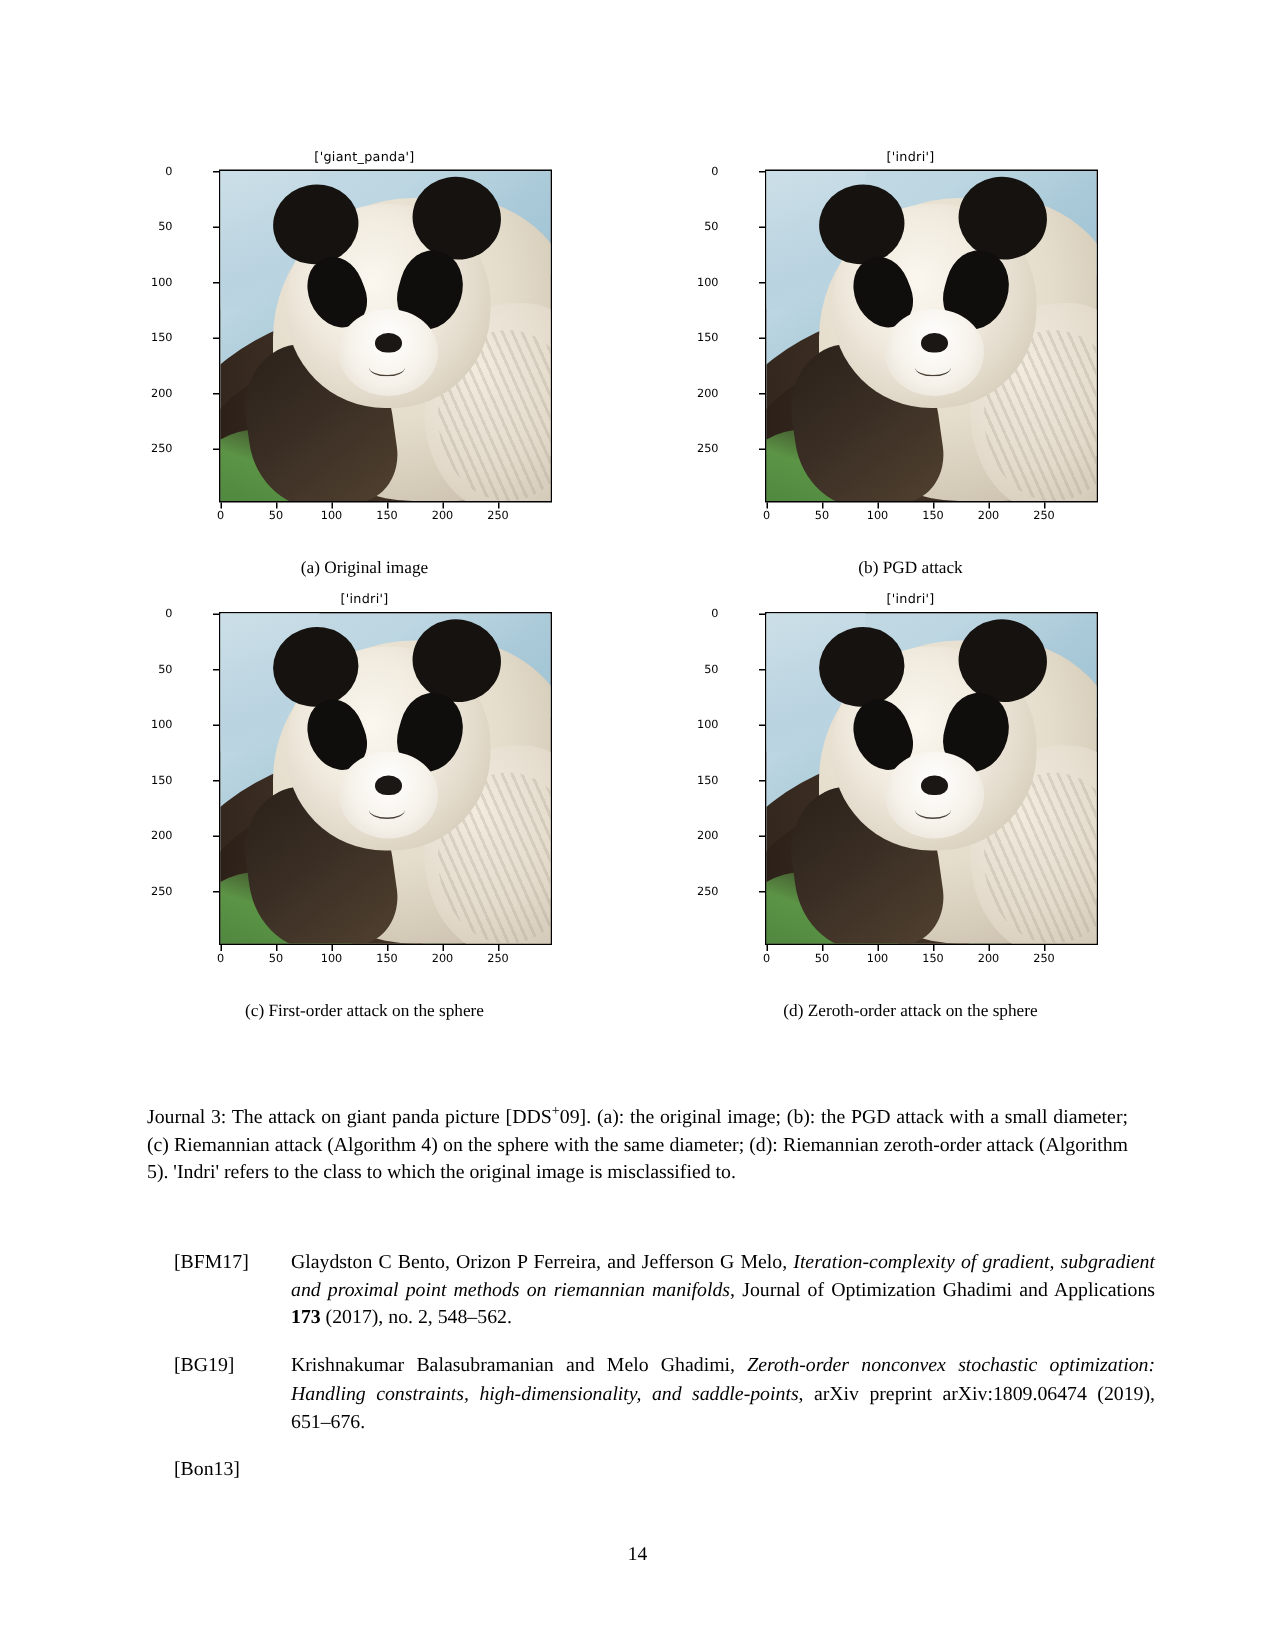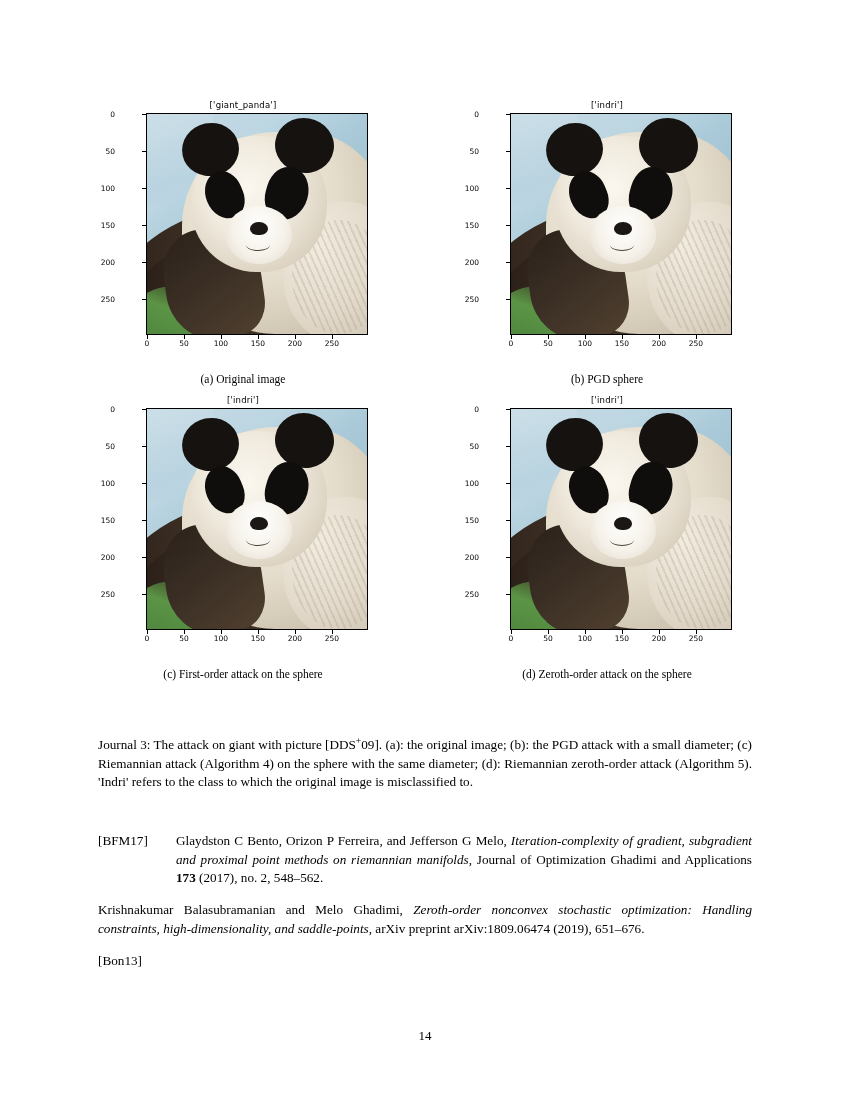--- a/index.html
+++ b/index.html
@@ -102,21 +102,21 @@
     position: absolute;
     left: 98px;
     top: 735px;
     width: 654px;
     font-size: 13.2px;
     line-height: 1.38;
     text-align: justify;
   }
   .refs {
     position: absolute;
-    left: 98px;
+    left: 116px;
     top: 832px;
     width: 654px;
     font-size: 13.2px;
     line-height: 1.42;
     font-family: Liberation Serif, serif;
   }
   .ref {
     display: flex;
     margin-bottom: 13px;
   }
@@ -401,21 +401,21 @@
           <div class="xtick" style="left:140px">150</div>
           <div class="xtick" style="left:177px">200</div>
           <div class="xtick" style="left:214px">250</div>
           <div class="xtick-mark" style="left:29px"></div>
           <div class="xtick-mark" style="left:66px"></div>
           <div class="xtick-mark" style="left:103px"></div>
           <div class="xtick-mark" style="left:140px"></div>
           <div class="xtick-mark" style="left:177px"></div>
           <div class="xtick-mark" style="left:214px"></div>
         </div>
-        <div class="subcap">(b) PGD sphere</div>
+        <div class="subcap">(b) PGD attack</div>
       </div>
 
     </div>
 
     <div class="fig-row" style="margin-top:10px">
 
       <div class="fig-cell">
         <div class="plot-title">['indri']</div>
         <div class="plot-wrap">
           <div class="axis-area">
@@ -514,33 +514,34 @@
           <div class="xtick-mark" style="left:177px"></div>
           <div class="xtick-mark" style="left:214px"></div>
         </div>
         <div class="subcap">(d) Zeroth-order attack on the sphere</div>
       </div>
 
     </div>
   </div>
 
   <div class="fig-caption">
-    <span>Journal 3:</span><span> The attack on giant with picture [DDS</span><sup>+</sup><span>09]. (a): the original image; (b): the PGD attack with a small diameter; (c) Riemannian attack (Algorithm 4) on the sphere with the same diameter; (d): Riemannian zeroth-order attack (Algorithm 5). 'Indri' refers to the class to which the original image is misclassified to.</span>
+    <span>Journal 3:</span><span> The attack on giant panda picture [DDS</span><sup>+</sup><span>09]. (a): the original image; (b): the PGD attack with a small diameter; (c) Riemannian attack (Algorithm 4) on the sphere with the same diameter; (d): Riemannian zeroth-order attack (Algorithm 5). 'Indri' refers to the class to which the original image is misclassified to.</span>
   </div>
 
   <div class="refs">
 
     <div class="ref">
       <div class="ref-key">[BFM17]</div>
       <div class="ref-body">
         <span>Glaydston C Bento, Orizon P Ferreira, and Jefferson G Melo, </span><i>Iteration-complexity of gradient, subgradient and proximal point methods on riemannian manifolds</i><span>, Journal of Optimization Ghadimi and Applications </span><b>173</b><span> (2017), no. 2, 548–562.</span>
       </div>
     </div>
 
     <div class="ref">
+      <div class="ref-key">[BG19]</div>
       <div class="ref-body">
         <span>Krishnakumar Balasubramanian and Melo Ghadimi, </span><i>Zeroth-order nonconvex stochastic optimization: Handling constraints, high-dimensionality, and saddle-points</i><span>, arXiv preprint arXiv:1809.06474 (2019), 651–676.</span><b></b><span></span>
       </div>
     </div>
 
     <div class="ref">
       <div class="ref-key">[Bon13]</div>
     </div>
 
   </div>

